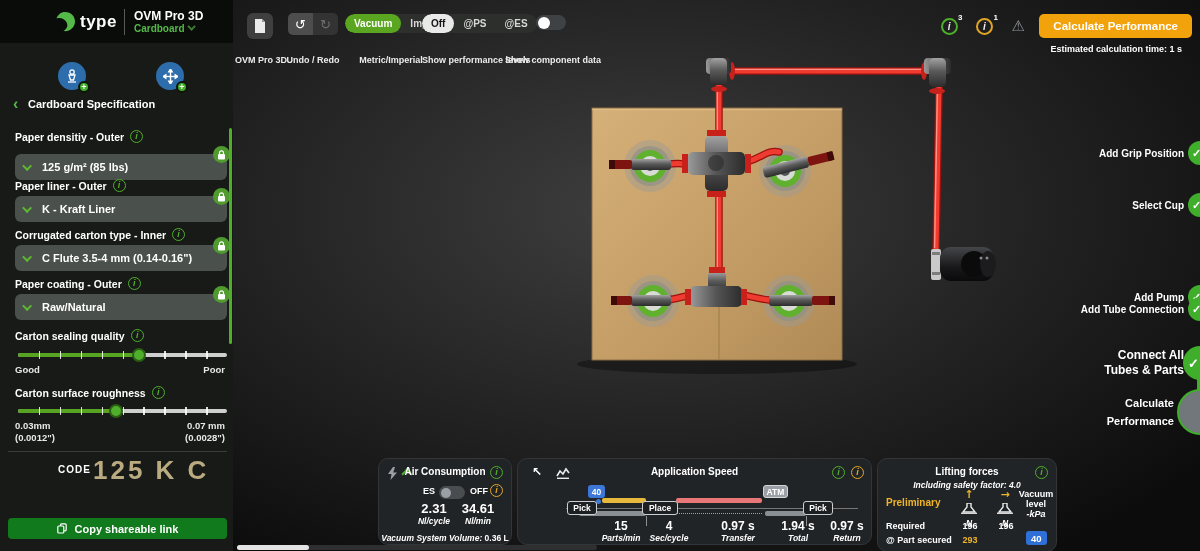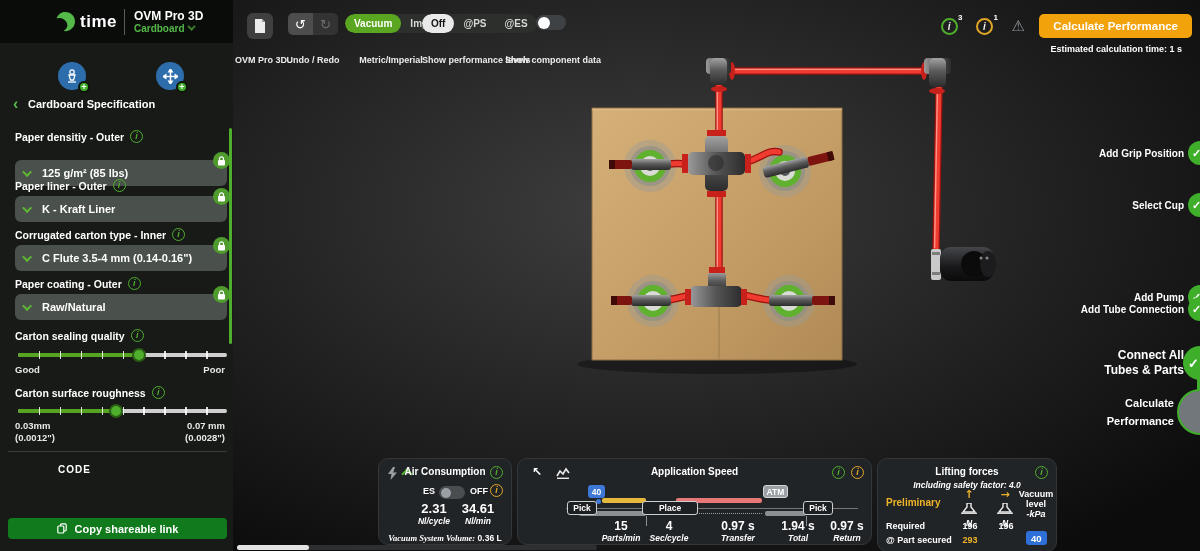--- a/index.html
+++ b/index.html
@@ -373,21 +373,21 @@
   <span class="es-toggle" style="left:60px;top:27px;">
       <span class="knob"></span>
     </span>
   <span class="abs mini" style="left:91px;top:27px;">OFF</span>
   <span class="info yellow p-info" style="right:8px;top:25px;">i</span>
   <div class="abs val" style="left:32px;top:42px;width:46px;">2.31</div>
   <div class="abs unit" style="left:32px;top:57px;width:46px;">Nl/cycle</div>
   <div class="abs val" style="left:76px;top:42px;width:46px;">34.61</div>
   <div class="abs unit" style="left:76px;top:57px;width:46px;">Nl/min</div>
   <div class="abs" style="left:0;top:74px;width:100%;text-align:center;font-size:8.5px;">
-    <span style="font-style:italic;font-weight:bold;font-family:Liberation Serif, serif;">Vacuum System Volume:</span>
+    <span style="font-style:italic;font-weight:bold;">Vacuum System Volume:</span>
     <span style="font-weight:bold;">0.36 L</span>
   </div>
 </div>
 
 <div class="panel" style="left:517px;top:458px;width:355px;height:87px;">
   <span class="abs" style="left:14px;top:6px;font-size:12px;font-weight:bold;font-family:'DejaVu Sans',sans-serif;">↖</span>
   <svg class="abs" style="left:38px;top:8px;" width="14" height="12" viewBox="0 0 14 12">
       <polyline points="1,9 4,4 7,7 10,2 13,6" fill="none" stroke="#ececec" stroke-width="1.6"></polyline>
       <line x1="1" y1="11.3" x2="13" y2="11.3" stroke="#ececec" stroke-width="1.4"></line>
     </svg>
@@ -400,21 +400,21 @@
   <div class="abs" style="left:78px;top:40px;width:5px;height:5px;border-radius:50%;background:#3d78d8;"></div>
   <div class="abs" style="left:84px;top:39px;width:44px;height:5px;background:#e6b93c;border-radius:2px;"></div>
   <div class="abs" style="left:158px;top:39px;width:86px;height:5px;background:#e87878;border-radius:2px;"></div>
   <div class="tl-badge" style="left:245px;top:26px;width:25px;background:#9aa0a6;border:1px solid #d5d5d5;">ATM</div>
   <div class="abs" style="left:61px;top:52px;width:67px;height:5px;background:#8a8f94;border-radius:2px;"></div>
   <div class="abs" style="left:131px;top:54px;width:113px;border-top:1.5px dotted #9aa0a6;"></div>
   <div class="abs" style="left:247px;top:52px;width:41px;height:5px;background:#8a8f94;border-radius:2px;"></div>
   <div class="abs" style="left:128px;top:57px;width:1px;height:10px;background:#8a8f94;"></div>
   <div class="abs" style="left:288px;top:57px;width:1px;height:10px;background:#8a8f94;"></div>
   <div class="tl-box" style="left:49px;top:42px;width:30px;">Pick</div>
-  <div class="tl-box" style="left:124px;top:42px;width:56px;">Place</div>
+  <div class="tl-box" style="left:124px;top:42px;width:36px;">Place</div>
   <div class="tl-box" style="left:285px;top:42px;width:30px;">Pick</div>
 
   <div class="stat" style="left:75px;top:60px;">
       <div class="val" style="font-size:12px;">15</div>
       <div class="unit">Parts/min</div>
     </div>
   <div class="stat" style="left:123px;top:60px;">
       <div class="val" style="font-size:12px;">4</div>
       <div class="unit">Sec/cycle</div>
     </div>
@@ -469,21 +469,21 @@
 
 <div id="hs-track">
     <div id="hs-thumb"></div>
   </div>
 
 <div id="sidebar">
   <div id="logobar">
     <svg style="margin-left:55px;" width="21" height="22" viewBox="0 0 21 22">
       <path d="M10 1 C16.5 1 20 5.5 20 10.5 C20 16.5 14.5 21 8.5 20 C12.5 17.5 13.5 14 11 10.5 C8.8 7.5 5.5 6.2 1.5 7.5 C3 3.5 6 1 10 1 Z" fill="#54b948"></path>
     </svg>
-    <span class="logo-word" style="margin-left:4px;">time</span>
+    <span class="logo-word" style="margin-left:4px;">type</span>
     <span class="logo-div"></span>
     <span>
       <div class="app-title">OVM Pro 3D</div>
       <div class="app-sub">
           <span>Cardboard</span>
           <span class="chev"></span>
         </div>
     </span>
   </div>
 
@@ -509,21 +509,21 @@
     <span class="plus-badge">+</span>
   </span>
 
   <span id="back-chev">‹</span>
   <div id="sec-title">Cardboard Specification</div>
 
   <div class="fld-label" style="top:130px;">
       <span>Paper densitiy - Outer</span>
       <span class="info">i</span>
     </div>
-  <div class="dropdown" style="top:160px;">
+  <div class="dropdown" style="top:154px;">
     <span class="dd-chev"></span>
     <span>125 g/m² (85 lbs)</span>
     <span class="lock">
         <svg width="9" height="10" viewBox="0 0 9 10">
           <rect x="1" y="4" width="7" height="5.5" rx="1" fill="#fff"></rect>
           <path d="M2.5 4 V2.8 a2 2 0 0 1 4 0 V4" fill="none" stroke="#fff" stroke-width="1.2"></path>
         </svg>
       </span>
   </div>
 
@@ -613,20 +613,21 @@
       <span class="handle" style="left:47%;"></span>
     </div>
   </div>
   <span class="sl-end" style="left:15px;top:420px;">0.03mm</span>
   <span class="sl-end" style="left:15px;top:432px;">(0.0012")</span>
   <span class="sl-end" style="right:8px;top:420px;text-align:right;">0.07 mm</span>
   <span class="sl-end" style="right:8px;top:432px;text-align:right;">(0.0028")</span>
 
   <div id="divider"></div>
   <span id="code-label">CODE</span>
+  <span id="code-value">125 K C</span>
 
   <button class="sb-btn" id="btn-copy">
     <svg width="10" height="11" viewBox="0 0 10 11">
         <rect x="0.8" y="3" width="6" height="7" rx="1" fill="none" stroke="#fff" stroke-width="1.2"></rect>
         <path d="M3.5 3 V1.8 a1 1 0 0 1 1-1 h3.7 a1 1 0 0 1 1 1 v5 a1 1 0 0 1 -1 1 H7.2" fill="none" stroke="#fff" stroke-width="1.2"></path>
       </svg>
     <span>Copy shareable link</span>
   </button>
 </div>
 <div id="sb-scroll"></div>

